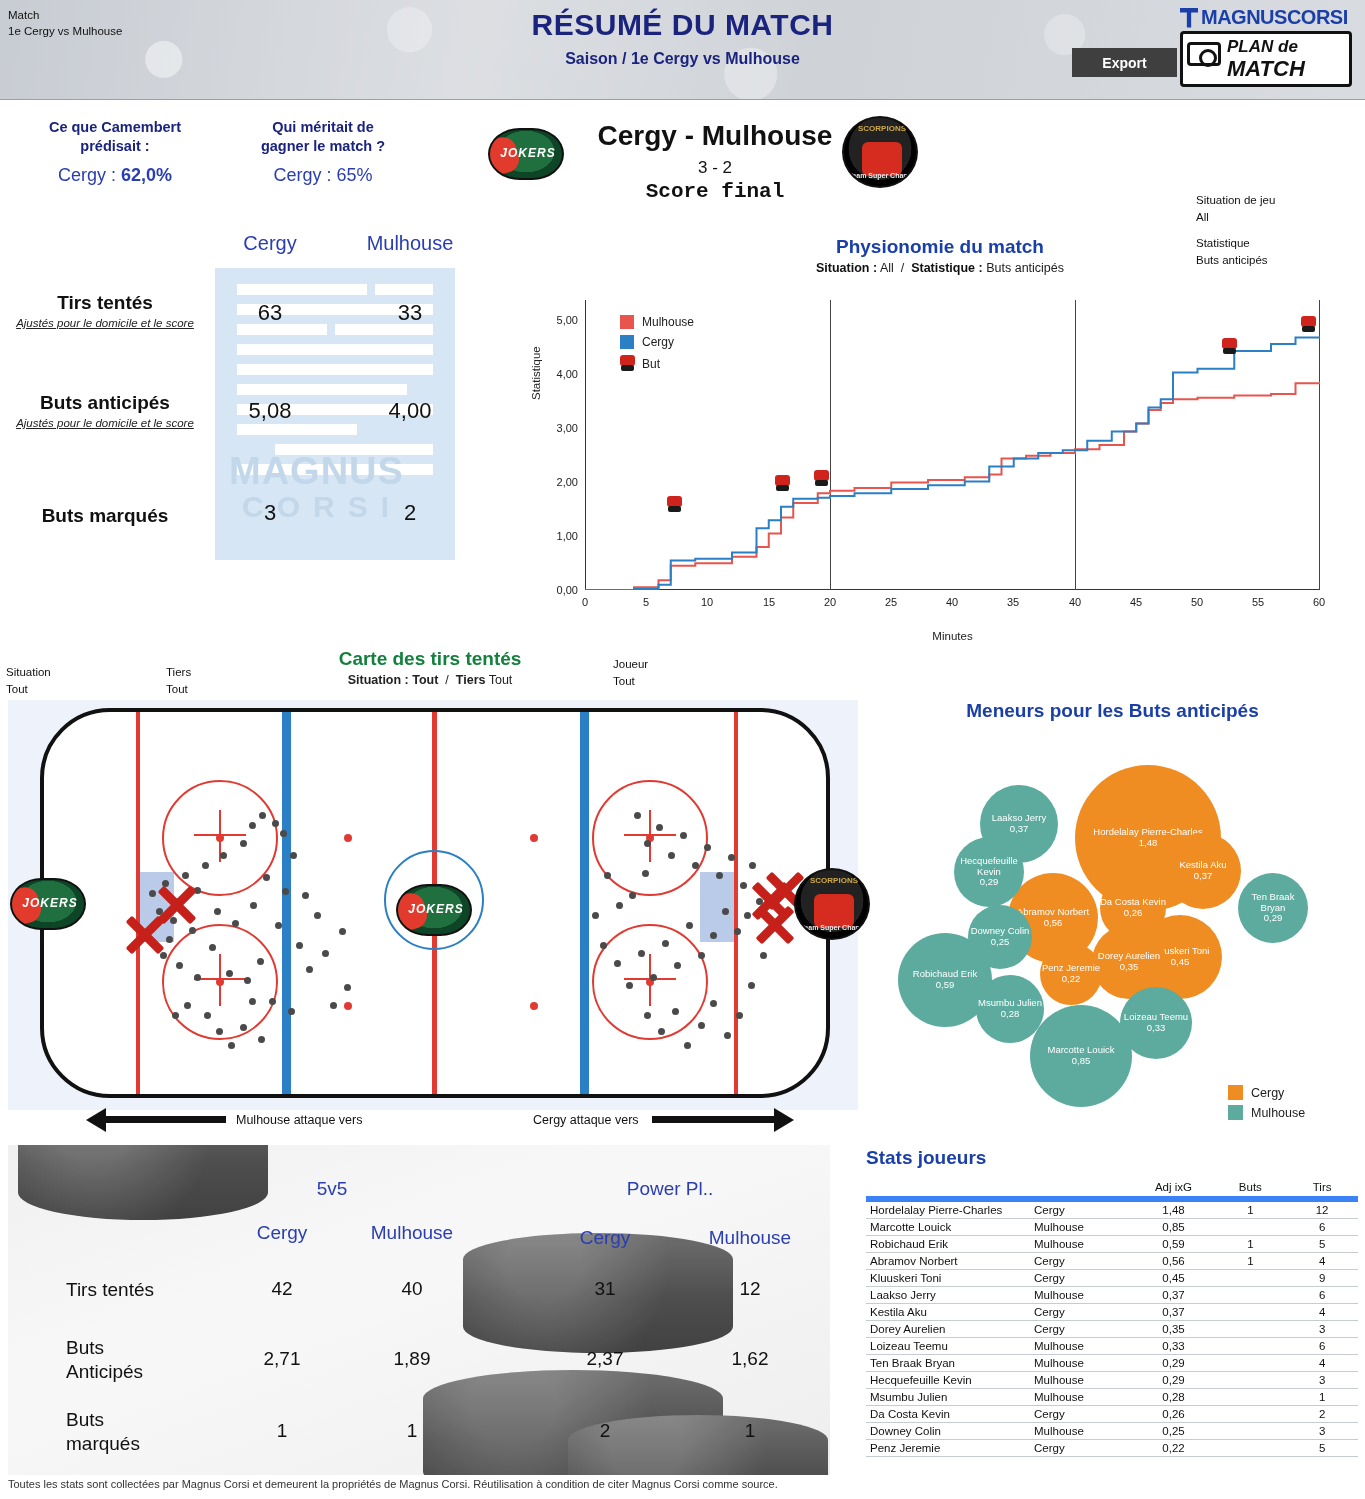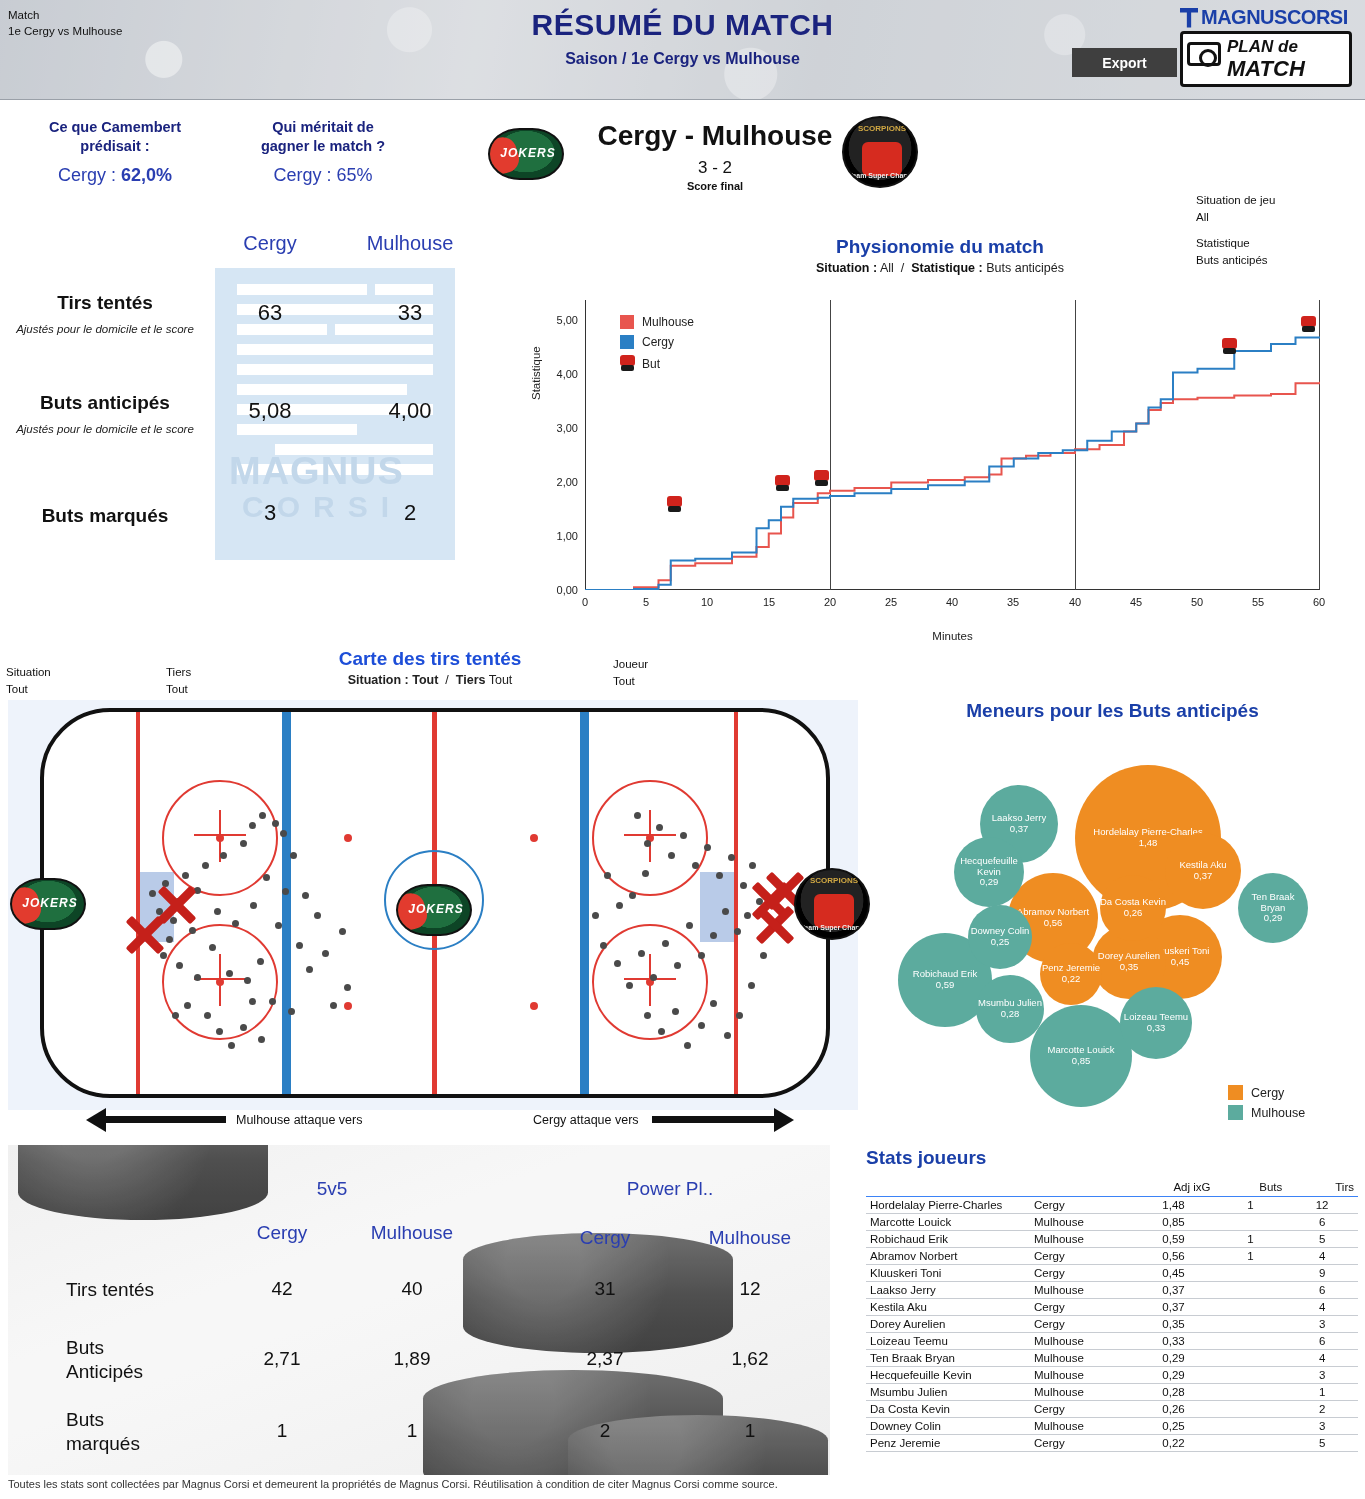--- a/index.html
+++ b/index.html
@@ -46,21 +46,21 @@
   #logo-plan .cam:after{content:"";position:absolute;left:9px;top:4px;width:12px;height:12px;border:3px solid #111;border-radius:50%;}
 
   
   .pred-title { position:absolute; font-size:14.5px; font-weight:bold; color:#1a237e; text-align:center; line-height:1.3;}
   .pred-val { position:absolute; font-size:18px; color:#2a3eb1; text-align:center; }
 
   
   #score-wrap { position:absolute; left:480px; top:110px; width:470px; height:80px;}
   #score-team { position:absolute; left:0; top:10px; width:470px; text-align:center; font-size:28px; font-weight:bold; color:#111;}
   #score-num { position:absolute; left:0; top:48px; width:470px; text-align:center; font-size:17px; color:#111;}
-  #score-lab { position:absolute; left:0; top:70px; width:470px; text-align:center; font-size:11px; font-weight:bold; color:#111;}
+  #score-lab { position:absolute; left:0; top:70px; width:470px; text-align:center; font-size:21px; font-weight:bold; color:#111;font-family:Liberation Mono, monospace;}
   .logo-jokers {
      width:76px;height:52px;border-radius:50%/60%;
      background:radial-gradient(ellipse at 50% 45%, #1f6f3f 0 55%, #0d4526 56% 100%);
      border:2px solid #111; position:relative; overflow:hidden;
   }
   .logo-jokers:before{content:"";position:absolute;left:-6px;top:8px;width:34px;height:36px;background:#e23b2e;border-radius:50% 40% 40% 50%;transform:rotate(-18deg);}
   .logo-jokers span{position:absolute;left:0;top:16px;width:76px;text-align:center;font-size:12px;font-weight:bold;color:#fff;font-style:italic;letter-spacing:1px;}
   .logo-scorp {
      width:76px;height:72px;border-radius:50%;
      background:radial-gradient(circle at 50% 45%, #222 0 60%, #000 61% 100%);
@@ -72,21 +72,21 @@
 
   
   #sum-col-c { position:absolute; left:215px; top:232px; width:110px; text-align:center; font-size:20px; color:#2a3eb1;}
   #sum-col-m { position:absolute; left:345px; top:232px; width:130px; text-align:center; font-size:20px; color:#2a3eb1;}
   #sum-box { position:absolute; left:215px; top:268px; width:240px; height:292px; background:#d6e6f4; overflow:hidden;}
   #sum-box .bar { position:absolute; background:#fff; height:11px;}
   #sum-box .wm1 { position:absolute; left:14px; top:182px; font-size:38px; font-weight:bold; color:#c2d7ea; letter-spacing:1px;}
   #sum-box .wm2 { position:absolute; left:16px; top:222px; font-size:30px; font-weight:bold; color:#c2d7ea; letter-spacing:13px;margin-left:11px;}
   .sum-lab { position:absolute; left:0; width:210px; text-align:center; }
   .sum-lab b { font-size:19px; color:#111; font-weight:bold; }
-  .sum-lab i { display:block; font-size:11.5px; color:#222; font-style:italic; line-height:1.25; margin-top:8px;}
+  .sum-lab i { display:block; font-size:11.5px; color:#222; font-style:italic; line-height:1.25; margin-top:2px;text-decoration:underline;}
   .sum-v { position:absolute; font-size:22px; color:#111; text-align:center; }
 
   
   #phys-title { position:absolute; left:560px; top:236px; width:760px; text-align:center; font-size:19px; font-weight:bold; color:#1a3fa8;}
   #phys-sub { position:absolute; left:560px; top:261px; width:760px; text-align:center; font-size:12.5px; color:#222;}
   #phys-sub b{color:#111;}
   #sit-box { position:absolute; left:1196px; top:192px; font-size:11.5px; color:#111; line-height:1.45;}
   #plot { position:absolute; left:585px; top:300px; width:735px; height:290px; }
   #plot .axis { position:absolute; background:#333; }
   .tickx { position:absolute; top:296px; font-size:11px; color:#222; transform:translateX(-50%); }
@@ -98,21 +98,21 @@
   #legend div { display:flex; align-items:center; margin-bottom:6px; }
   #legend .sw { width:14px; height:14px; margin-right:8px; }
   .puck-ico { width:15px; height:17px; position:relative; margin-right:7px; }
   .puck-ico:before{content:"";position:absolute;left:0;top:0;width:15px;height:11px;background:#d0231c;border-radius:3px;}
   .puck-ico:after{content:"";position:absolute;left:1px;top:10px;width:13px;height:6px;background:#1a1a1a;border-radius:2px;}
   .goal-mark { position:absolute; width:15px; height:17px; }
   .goal-mark:before{content:"";position:absolute;left:0;top:0;width:15px;height:11px;background:#d0231c;border-radius:3px;}
   .goal-mark:after{content:"";position:absolute;left:1px;top:10px;width:13px;height:6px;background:#1a1a1a;border-radius:2px;}
 
   
-  #map-title { position:absolute; left:0; top:648px; width:860px; text-align:center; font-size:19px; font-weight:bold; color:#1d4ed8;}
+  #map-title { position:absolute; left:0; top:648px; width:860px; text-align:center; font-size:19px; font-weight:bold; color:#15803d;}
   #map-sub { position:absolute; left:0; top:673px; width:860px; text-align:center; font-size:12.5px; color:#222;}
   .map-filter { position:absolute; font-size:11.5px; color:#111; line-height:1.45;}
   #rink-wrap { position:absolute; left:8px; top:700px; width:850px; height:410px; background:#eef3fb;}
   #rink { position:absolute; left:32px; top:8px; width:790px; height:390px;
      border:4px solid #111; border-radius:70px; background:#fff; }
   .rline { position:absolute; top:0; height:100%; }
   .faceoff { position:absolute; border:2px solid #e03a32; border-radius:50%; }
   .dot { position:absolute; background:#e03a32; border-radius:50%; width:8px; height:8px;}
   .shot { position:absolute; width:7px; height:7px; background:#4a4a4a; border-radius:50%;}
   .xmark { position:absolute; font-size:0; }
@@ -144,21 +144,21 @@
       background:radial-gradient(circle at 30% 25%, rgba(255,255,255,.18) 0 18%, transparent 60%);}
   #puck-panel .ov { position:absolute; inset:0; background:rgba(255,255,255,.10); }
   .bl-head { position:absolute; font-size:19px; color:#2a3eb1; text-align:center; }
   .bl-sub { position:absolute; font-size:19px; color:#2a3eb1; text-align:center; }
   .bl-rowlab { position:absolute; font-size:19px; color:#111; line-height:1.25;}
   .bl-val { position:absolute; font-size:19px; color:#111; text-align:center; }
 
   
   #ps-title { position:absolute; left:866px; top:1147px; font-size:19px; font-weight:bold; color:#1a3fa8;}
   #ps-table { position:absolute; left:866px; top:1178px; width:492px; font-size:11.5px; border-collapse:collapse;}
-  #ps-table th { font-weight:normal; color:#111; text-align:right; padding:3px 4px; border-bottom:1px solid #3b82f6;}
+  #ps-table th { font-weight:normal; color:#111; text-align:center; padding:3px 4px; border-bottom:6px solid #3b82f6;}
   #ps-table td { padding:2px 4px; border-bottom:1px solid #c8ccd2; color:#111;}
   #ps-table td.c { text-align:center; }
   #ps-table td.l { text-align:left; }
 
   #footer { position:absolute; left:0; top:1478px; width:1365px; font-size:11px; color:#333; text-align:left; padding-left:8px;}
 </style>
 </head>
 <body>
 
 <div id="header">

